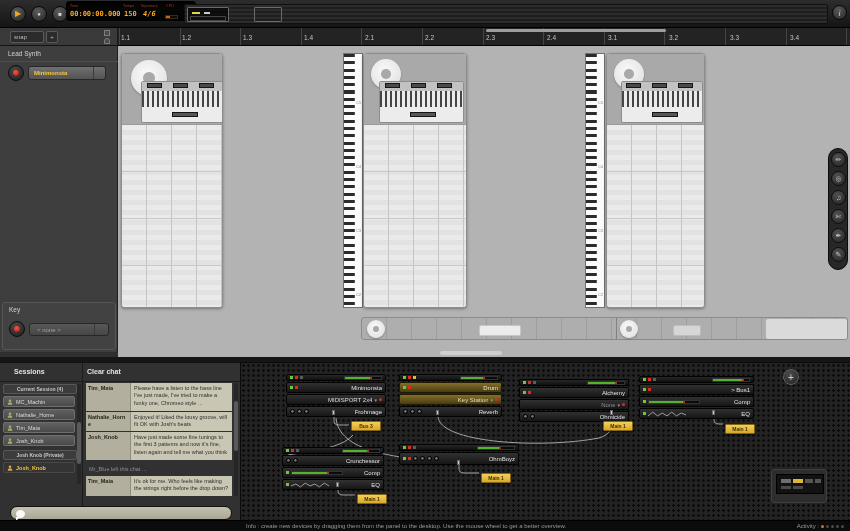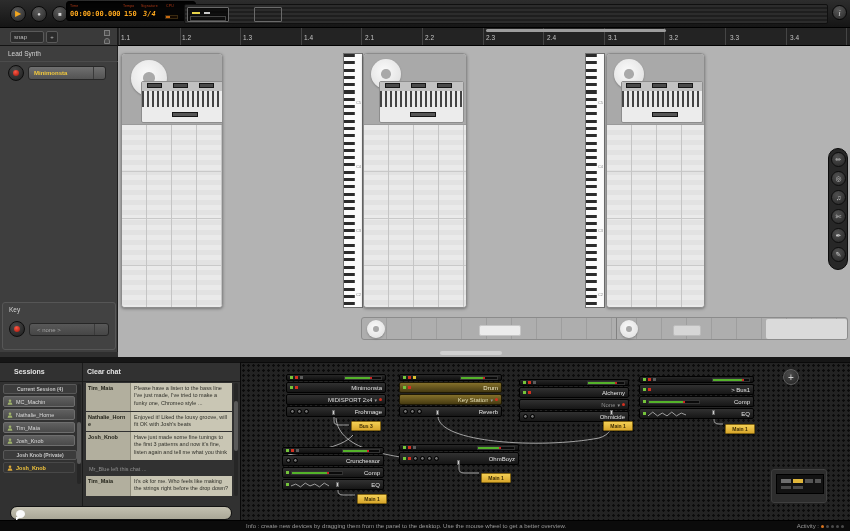--- a/index.html
+++ b/index.html
@@ -167,21 +167,21 @@
         <span>■</span>
       </div>
 
     <div class="lcd abs" style="left:66px;top:1px;width:130px;height:20px">
       <span class="lcdlab abs" style="left:3px;top:2px">Time</span>
       <span class="lcdlab abs" style="left:56px;top:2px">Tempo</span>
       <span class="lcdlab abs" style="left:74px;top:2px">Signature</span>
       <span class="lcdlab abs" style="left:99px;top:2px">CPU</span>
       <span class="lcdval abs" style="left:3px;top:8px">00:00:00.000</span>
       <span class="lcdval abs" style="left:57px;top:8px">150</span>
-      <span class="lcdval abs" style="left:76px;top:8px;font-style:italic">3/4</span>
+      <span class="lcdval abs" style="left:76px;top:8px;font-style:italic">4/6</span>
       <div class="cpumeter abs" style="left:98px;top:13px">
           <i></i>
         </div>
     </div>
 
     <div class="ovstrip abs" style="left:184px;top:4px;width:644px;height:20px">
       <div class="navbox" style="left:2px;top:2px;width:42px;height:15px">
         <span class="dash" style="left:4px;top:4px;width:8px;background:#e8d44a"></span>
         <span class="dash" style="left:16px;top:4px;width:6px;background:#c9c9c9"></span>
         <span class="navboxin" style="left:2px;top:8px;width:36px;height:5px"></span>

